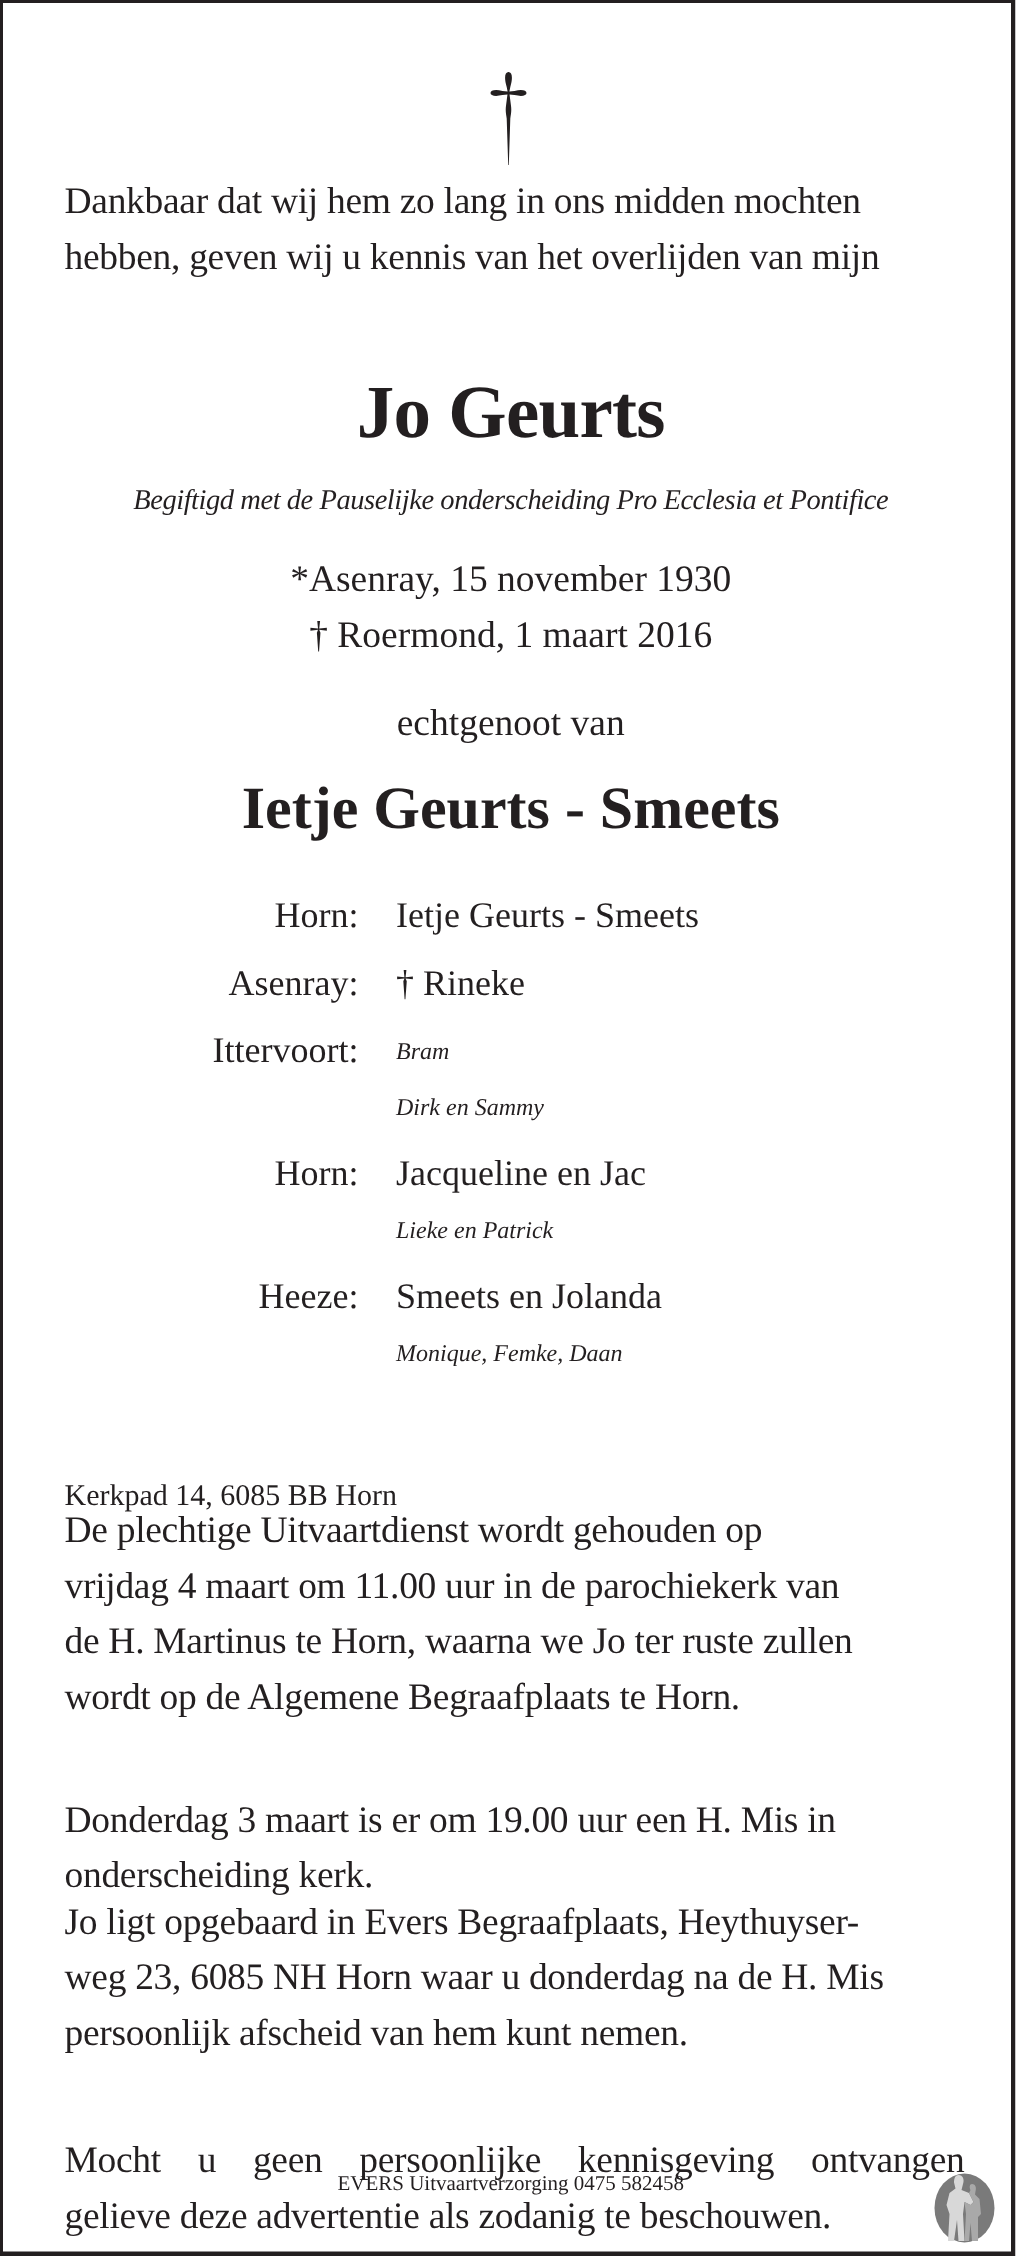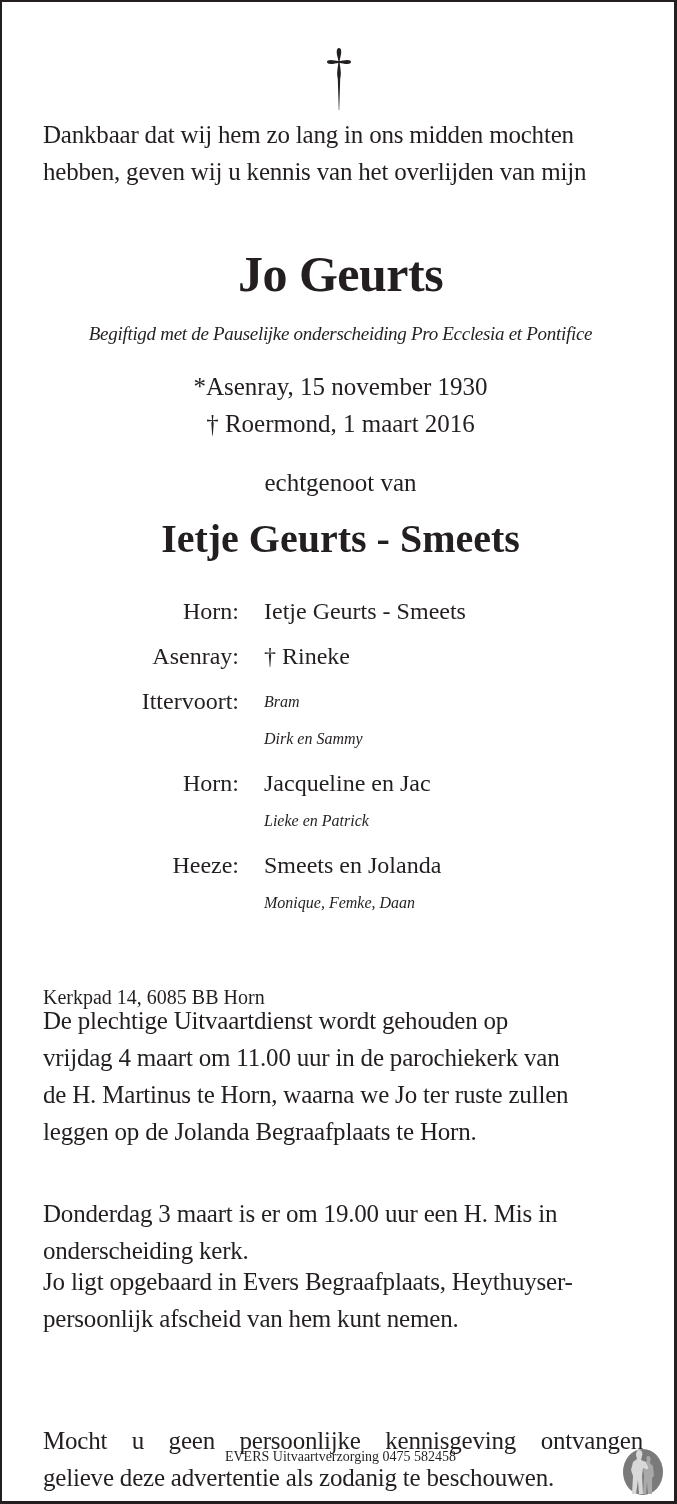--- a/index.html
+++ b/index.html
@@ -219,30 +219,31 @@
       </div>
     </div>
   </div>
 
   <div class="address">Kerkpad 14, 6085 BB Horn</div>
 
   <div class="para p1">
     <div>De plechtige Uitvaartdienst wordt gehouden op</div>
     <div>vrijdag 4 maart om 11.00 uur in de parochiekerk van</div>
     <div>de H. Martinus te Horn, waarna we Jo ter ruste zullen</div>
-    <div>leggen op de Jolanda Begraafplaats te Horn.</div>
+    <div>wordt op de Algemene Begraafplaats te Horn.</div>
   </div>
 
   <div class="para p2">
     <div>Donderdag 3 maart is er om 19.00 uur een H. Mis in</div>
     <div>onderscheiding kerk.</div>
   </div>
 
   <div class="para p3">
     <div>Jo ligt opgebaard in Evers Begraafplaats, Heythuyser-</div>
+    <div>weg 23, 6085 NH Horn waar u donderdag na de H. Mis</div>
     <div>persoonlijk afscheid van hem kunt nemen.</div>
   </div>
 
   <div class="para p4">
     <div>Mocht u geen persoonlijke kennisgeving ontvangen</div>
     <div class="last">gelieve deze advertentie als zodanig te beschouwen.</div>
   </div>
 
   <div class="footer">EVERS Uitvaartverzorging 0475 582458</div>
 

